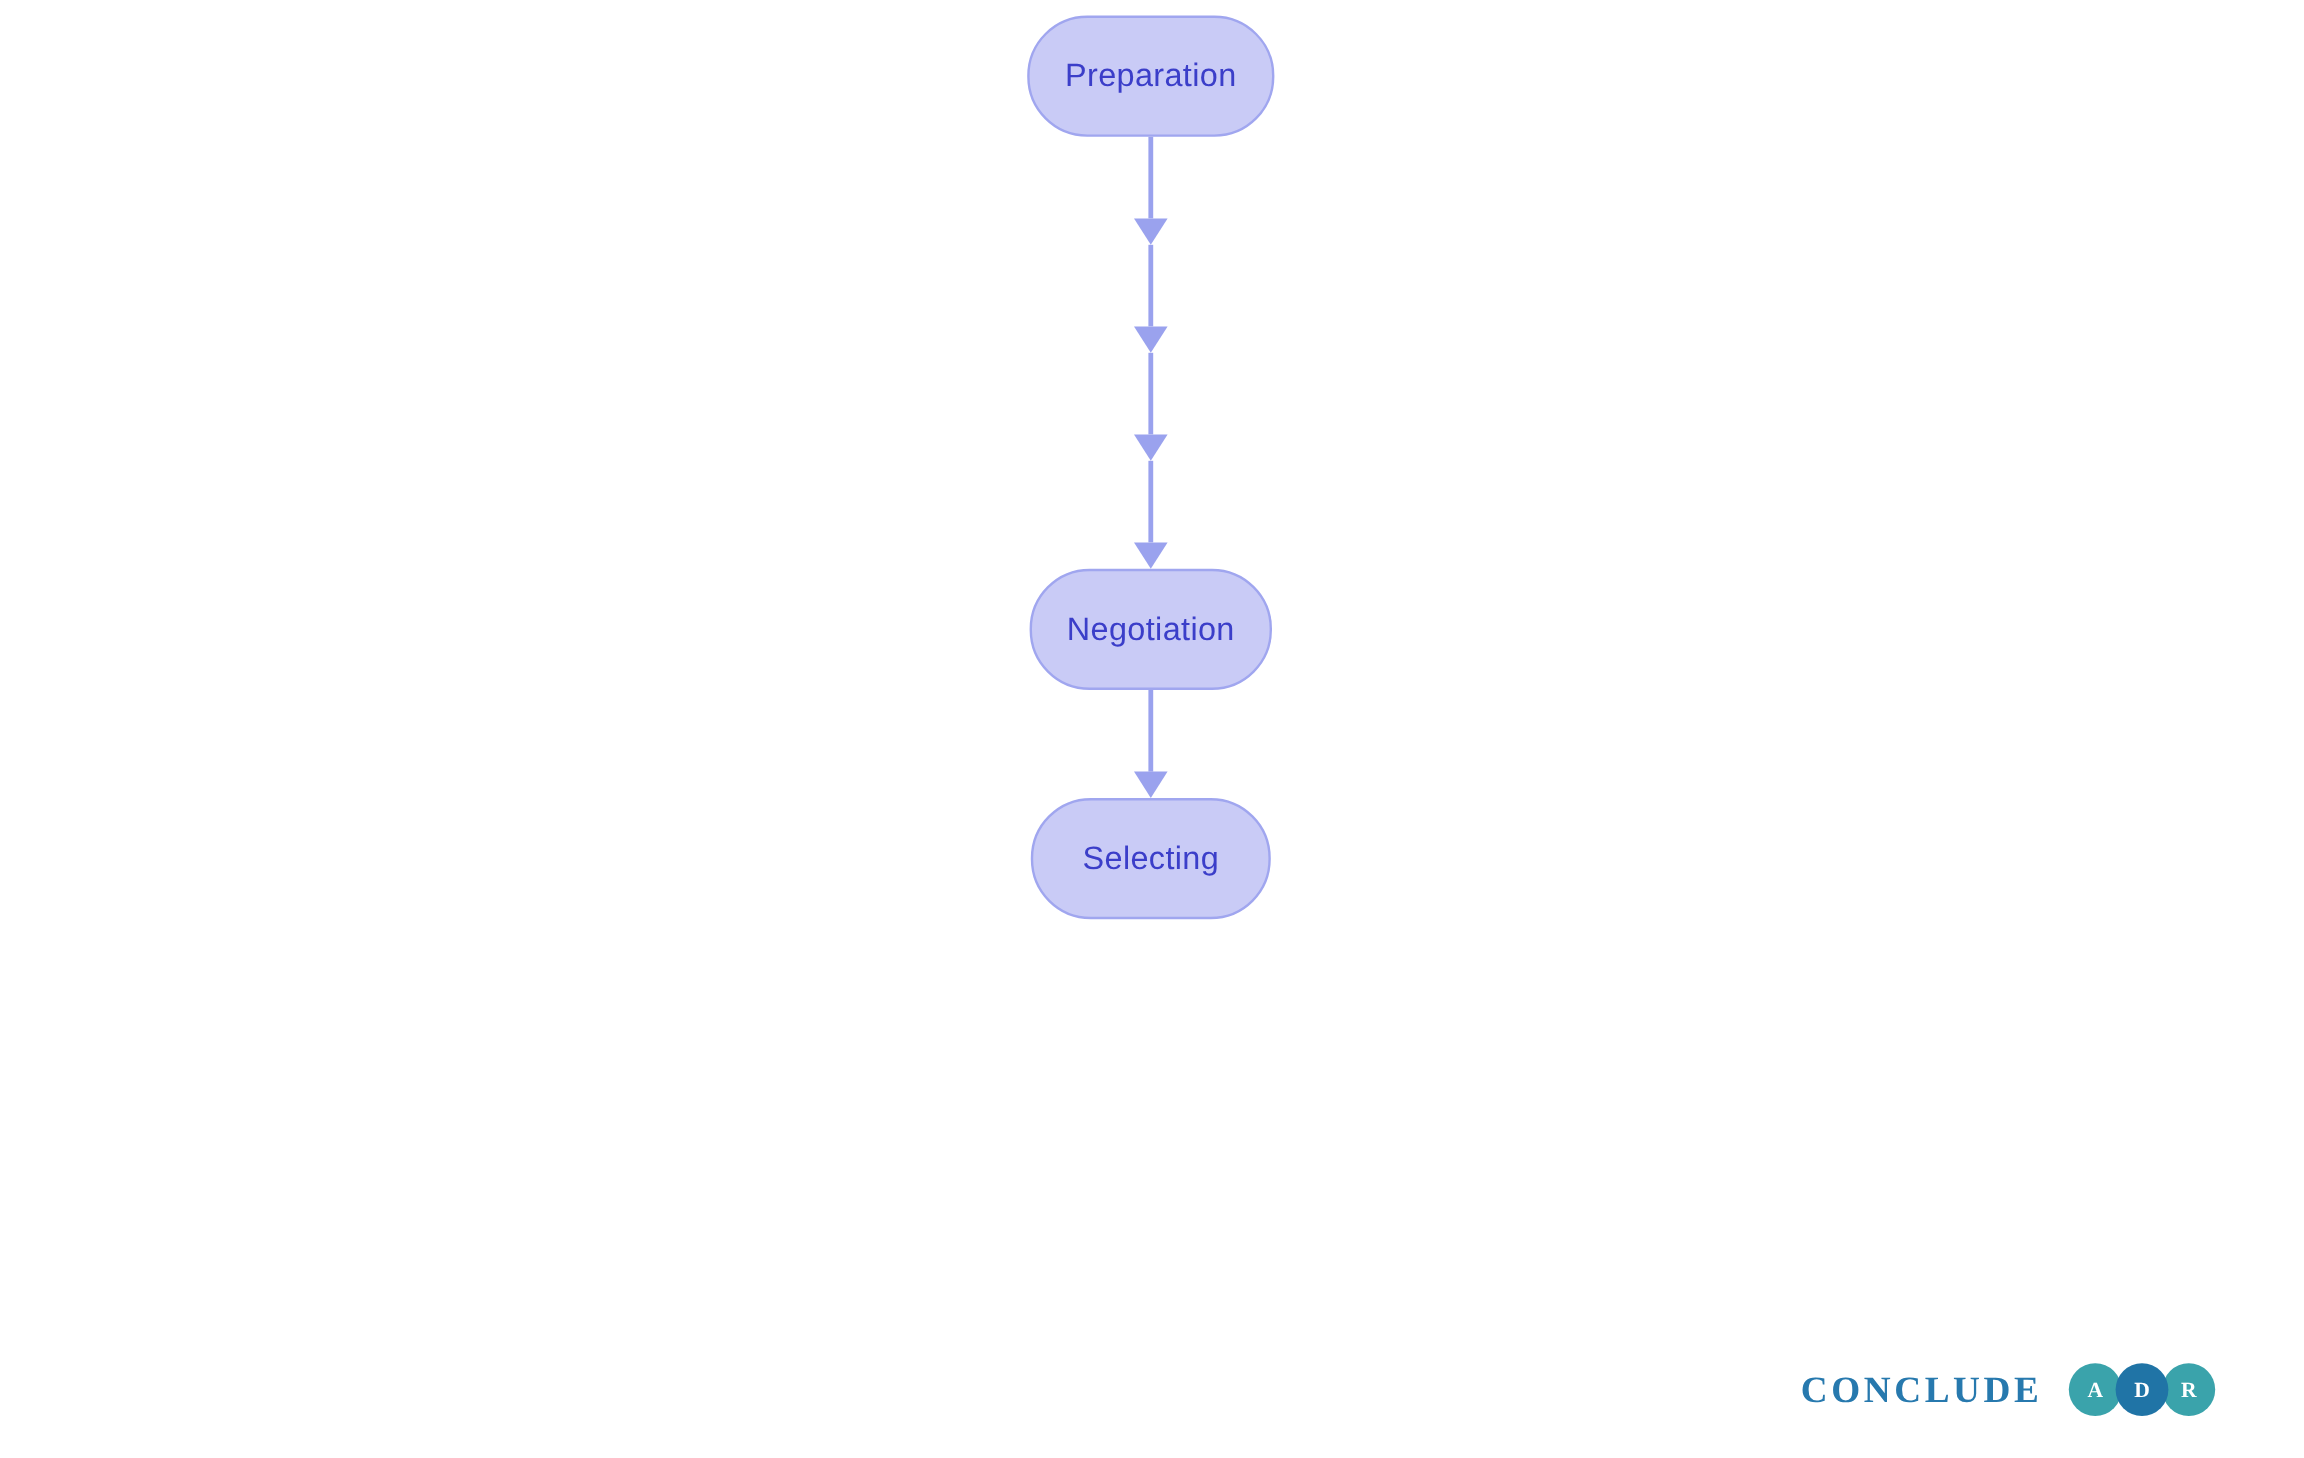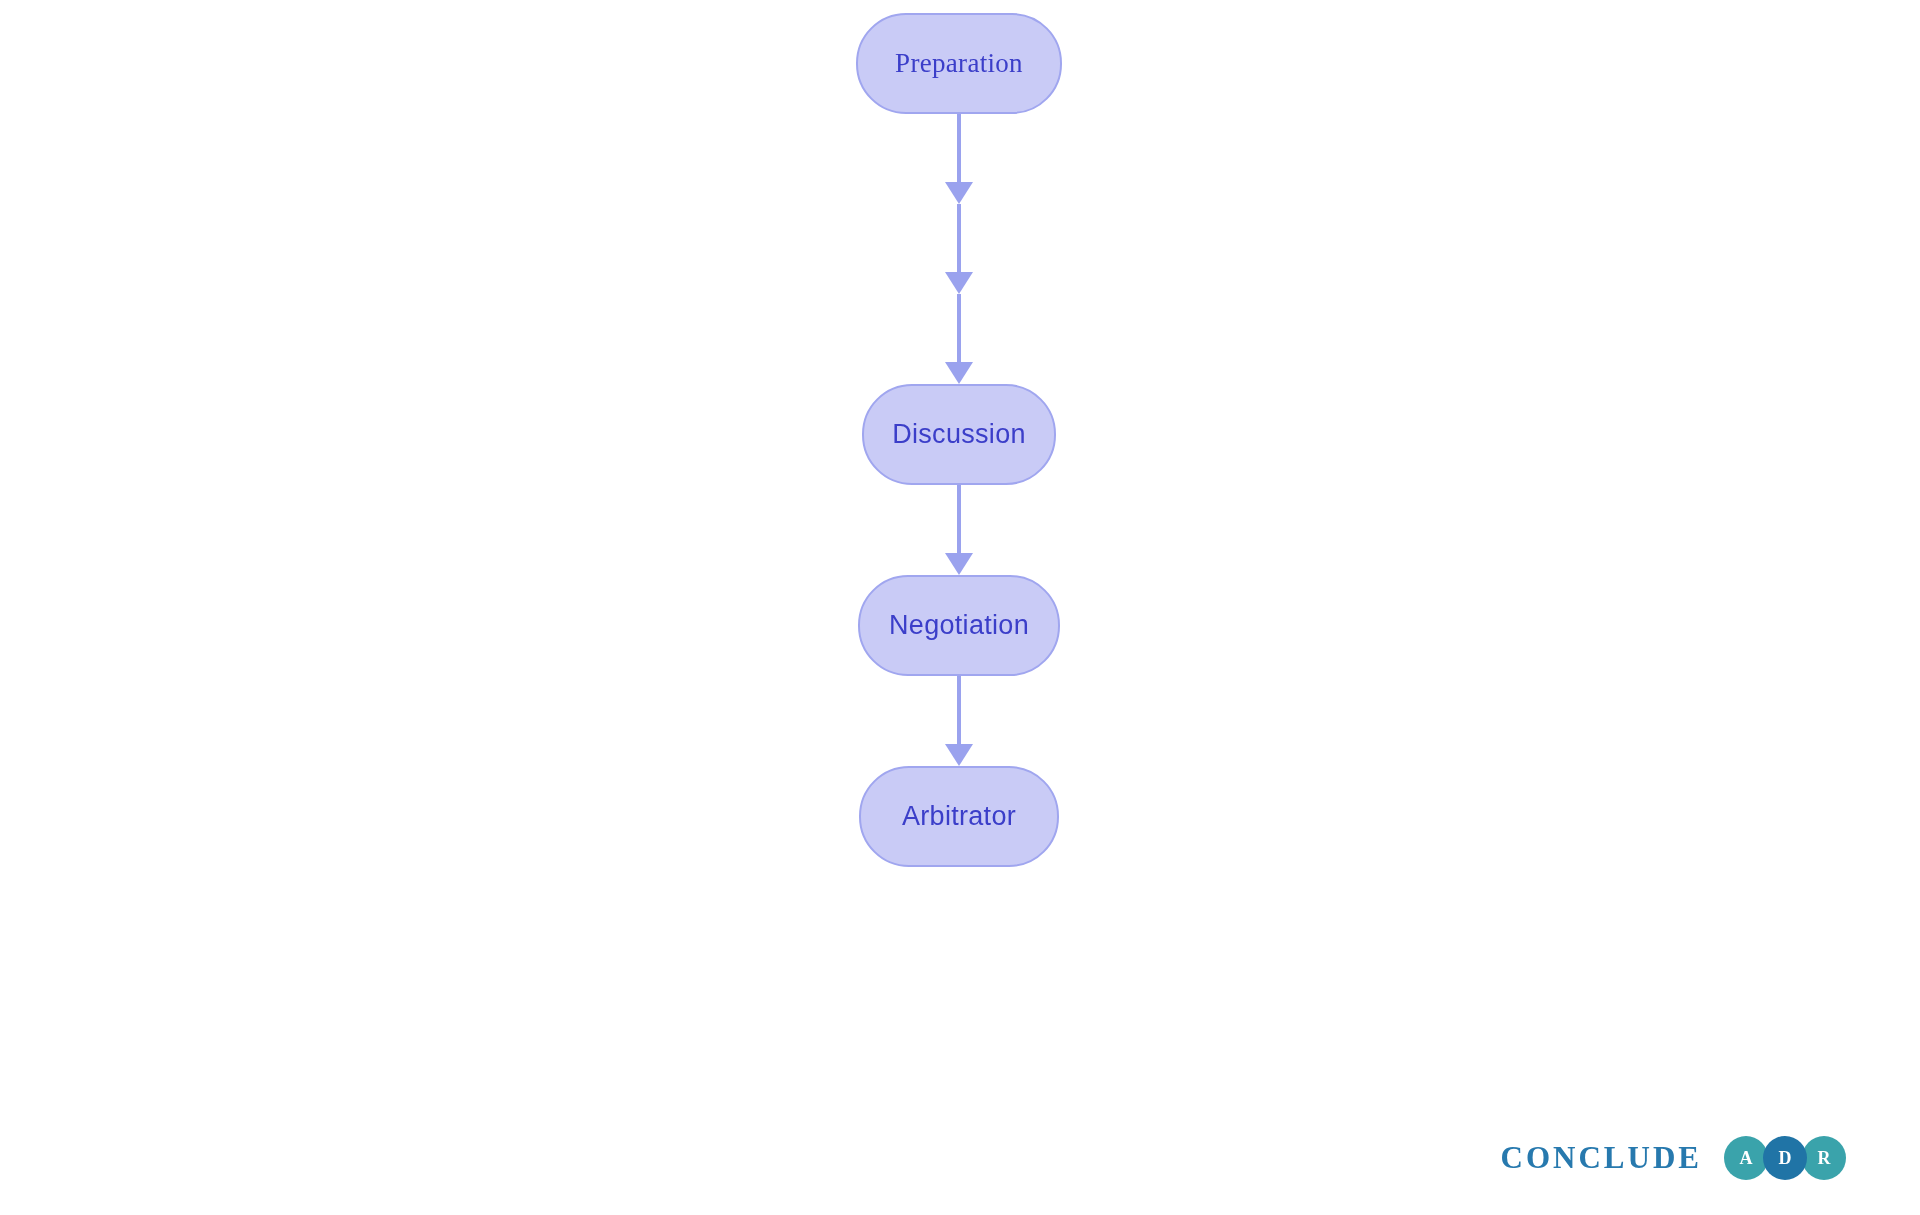--- a/index.html
+++ b/index.html
@@ -26,21 +26,21 @@
   .node{
     height:101px;border:2px solid var(--node-border);
     background:var(--node-fill);border-radius:50px;
     display:flex;align-items:center;justify-content:center;
     flex:none;
   }
   .node-label{
     color:var(--node-text);font-size:27px;letter-spacing:0.3px;
     white-space:nowrap;
   }
-  .node-0{width:206px;font-family:Liberation Serif, serif;}
+  .node-0{width:206px;}
   .node-1{width:328px;}
   .node-2{width:232px;}
   .node-3{width:194px;}
   .node-4{width:202px;}
   .node-5{width:200px;}
   .connector{
     height:90px;width:28px;flex:none;
     display:flex;flex-direction:column;align-items:center;
   }
   .connector .line{
@@ -92,40 +92,37 @@
     <div class="line"></div>
     <div class="head"></div>
   </div>
 
 
   <div class="connector">
     <div class="line"></div>
     <div class="head"></div>
   </div>
 
-  <div class="node node-3">
-    <span class="node-label">Discussion</span>
-  </div>
 
   <div class="connector">
     <div class="line"></div>
     <div class="head"></div>
   </div>
 
   <div class="node node-4">
     <span class="node-label">Negotiation</span>
   </div>
 
   <div class="connector">
     <div class="line"></div>
     <div class="head"></div>
   </div>
 
   <div class="node node-5">
-    <span class="node-label">Arbitrator</span>
+    <span class="node-label">Selecting</span>
   </div>
 
 </div>
 
 <div class="logo">
   <span class="wordmark">CONCLUDE</span>
   <div class="badges">
     <span class="badge badge-0">A</span>
     <span class="badge badge-1">D</span>
     <span class="badge badge-2">R</span>

